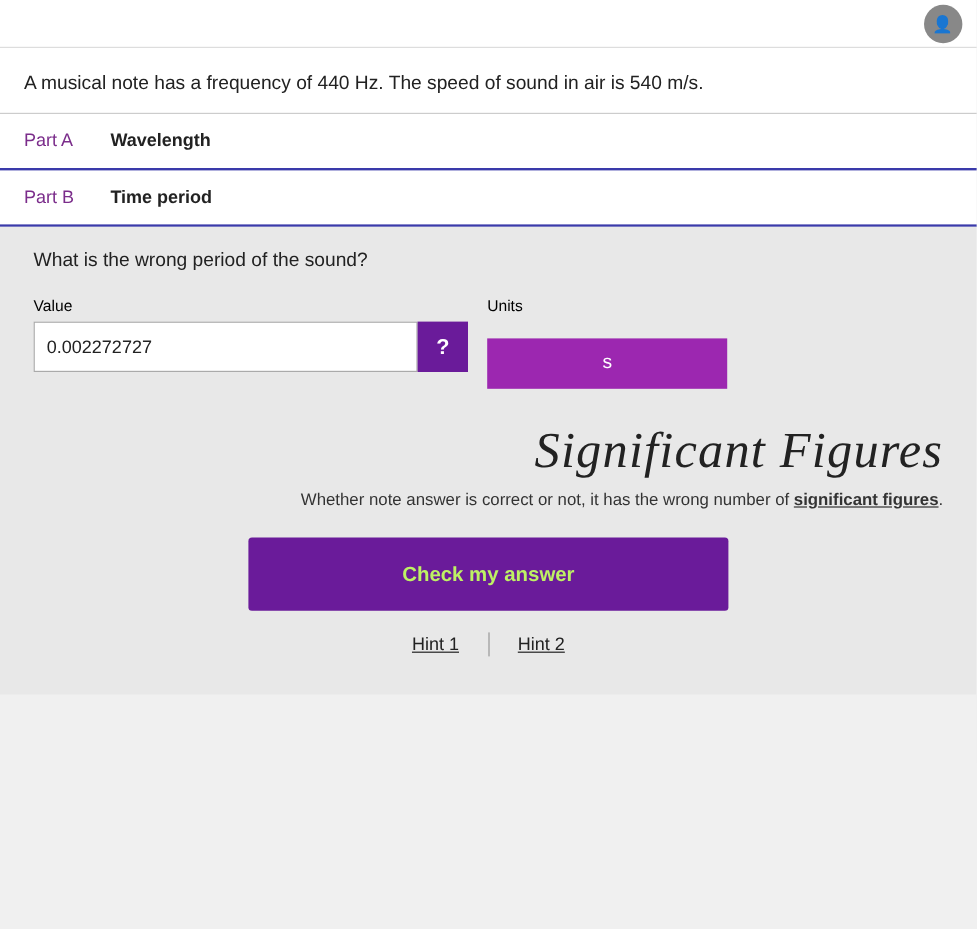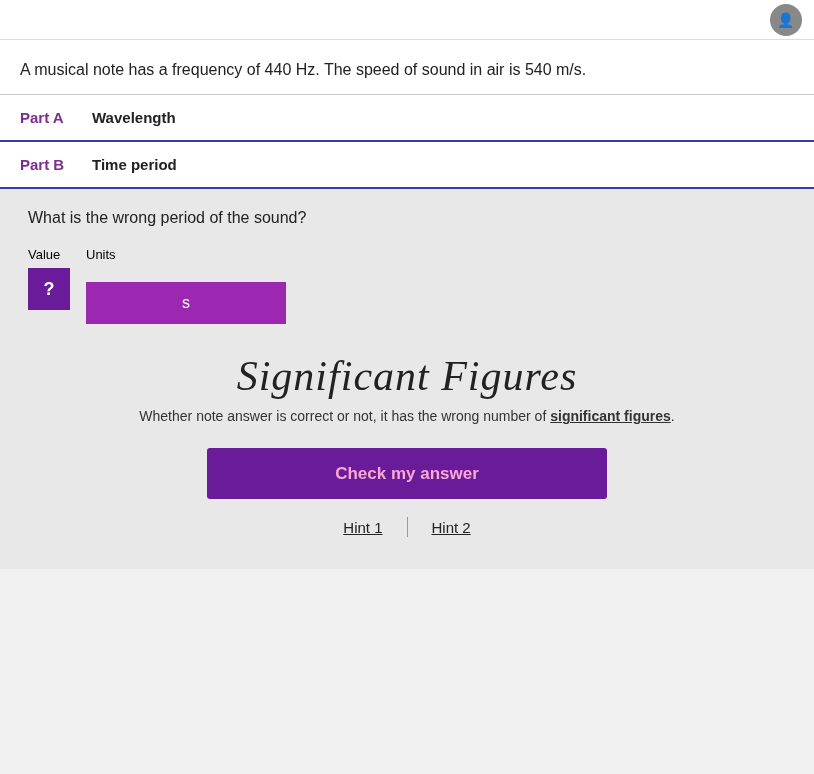--- a/index.html
+++ b/index.html
@@ -44,21 +44,21 @@
     .part-row {
       display: flex;
       align-items: center;
       padding: 14px 20px;
       border-bottom: 2px solid #3a3aaa;
       cursor: pointer;
     }
 
     .part-label {
       color: #7b2d8b;
-      font-weight: bold;
+      font-weight: normal;
       font-size: 15px;
       margin-right: 16px;
       min-width: 56px;
     }
 
     .part-title {
       font-weight: bold;
       font-size: 15px;
       color: #222;
     }
@@ -137,21 +137,21 @@
       font-size: 16px;
       display: flex;
       align-items: center;
       justify-content: center;
       font-weight: normal;
     }
 
     .sig-figs-section {
       display: flex;
       flex-direction: column;
-      align-items: center;
+      align-items: flex-end;
       margin-bottom: 24px;
     }
 
     .sig-figs-title {
       font-family: 'Georgia', cursive;
       font-size: 42px;
       font-style: italic;
       color: #222;
       margin-bottom: 8px;
       font-weight: normal;
@@ -167,23 +167,23 @@
 
     .sig-figs-desc strong {
       text-decoration: underline;
       font-weight: bold;
     }
 
     .check-btn {
       display: block;
       margin: 20px auto 18px auto;
       width: 400px;
-      height: 51px;
+      height: 61px;
       background-color: #6a1b9a;
-      color: #f9a8d4;
+      color: #bef264;
       font-size: 17px;
       font-weight: bold;
       border: none;
       cursor: pointer;
       border-radius: 3px;
     }
 
     .hints-row {
       display: flex;
       align-items: center;
@@ -244,20 +244,21 @@
 
   <div class="part-b-section">
 
     <div class="question-text">What is the wrong period of the sound?</div>
 
     <div class="input-row">
 
       <div class="input-group">
         <span class="input-label">Value</span>
         <div class="value-input-wrapper">
+          <input class="value-input" type="text" value="0.002272727" style="">
           <button class="question-mark-btn">
             <span>?</span>
           </button>
         </div>
       </div>
 
       <div class="units-group">
         <span class="input-label">Units</span>
         <div class="units-box">
           <span>s</span>

